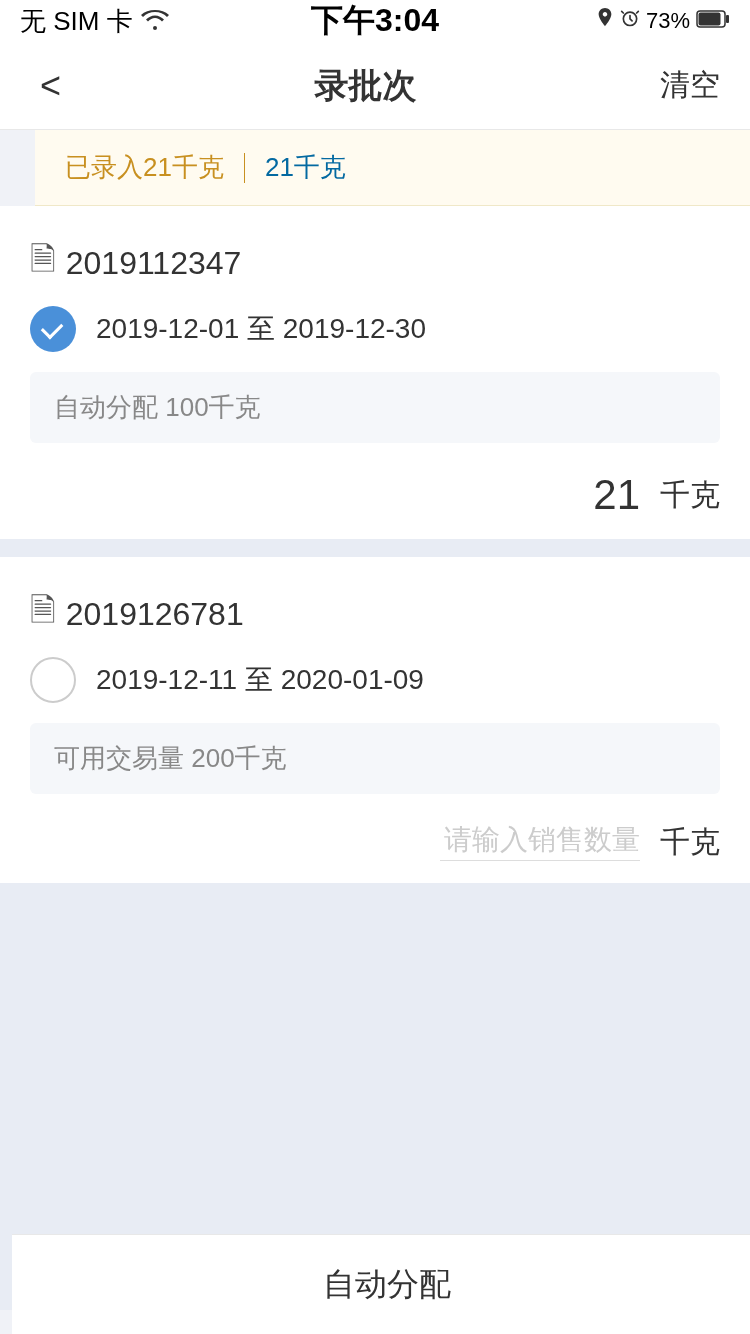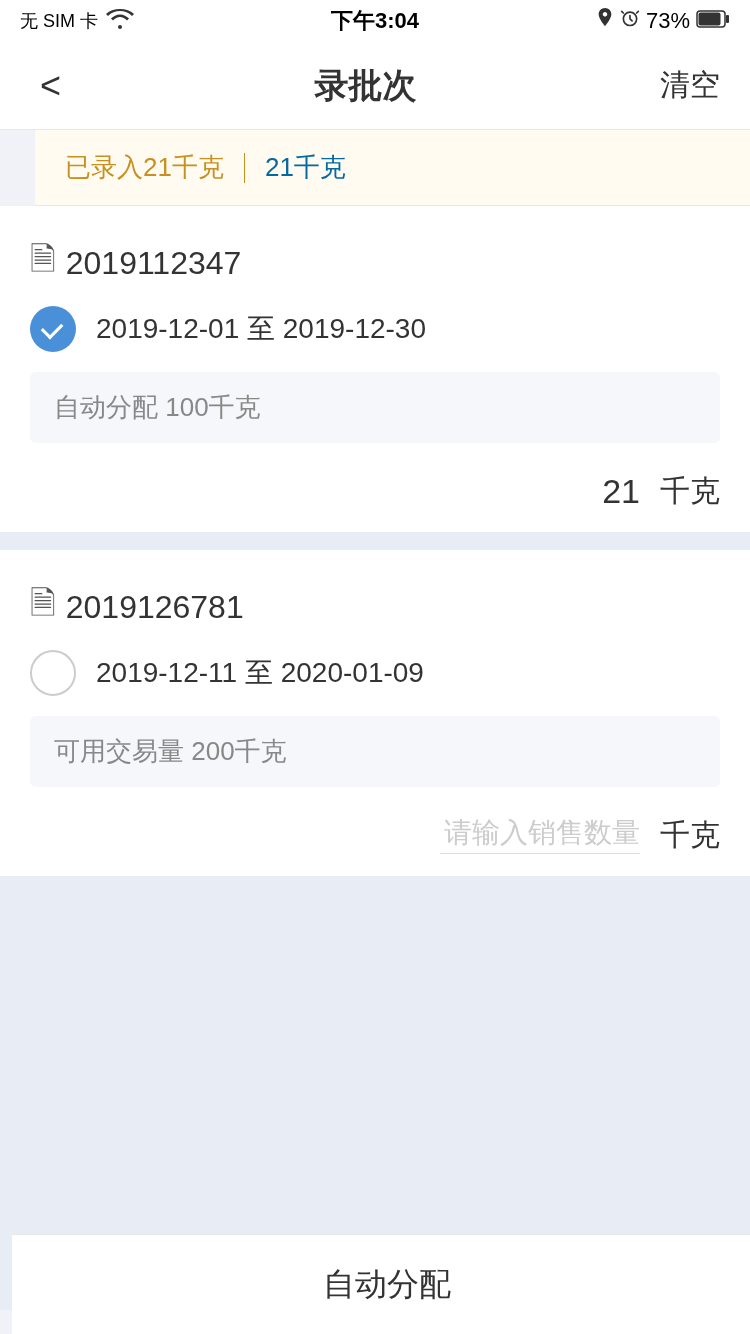--- a/index.html
+++ b/index.html
@@ -21,24 +21,24 @@
       align-items: center;
       justify-content: space-between;
       padding: 0 20px;
       font-size: 24px;
       font-weight: 500;
     }
     .status-left {
       display: flex;
       align-items: center;
       gap: 8px;
-      font-size: 18px;
+      font-size: 26px;
     }
     .status-center {
-      font-size: 22px;
+      font-size: 32px;
       font-weight: 600;
       position: absolute;
       left: 50%;
       transform: translateX(-50%);
     }
     .status-right {
       display: flex;
       align-items: center;
       gap: 6px;
       font-size: 22px;
@@ -245,21 +245,21 @@
       flex-direction: column;
       min-height: calc(1334px - 42px - 88px - 100px);
     }
 
     .spacer-fill {
       flex: 1;
       background: #e8ecf4;
     }
 
     .quantity-value {
-      font-size: 34px;
+      font-size: 42px;
       color: #333;
       text-align: left;
     }
   </style>
 </head>
 <body>
 
 <div class="status-bar">
   <div class="status-left">
     <span>无 SIM 卡</span>

